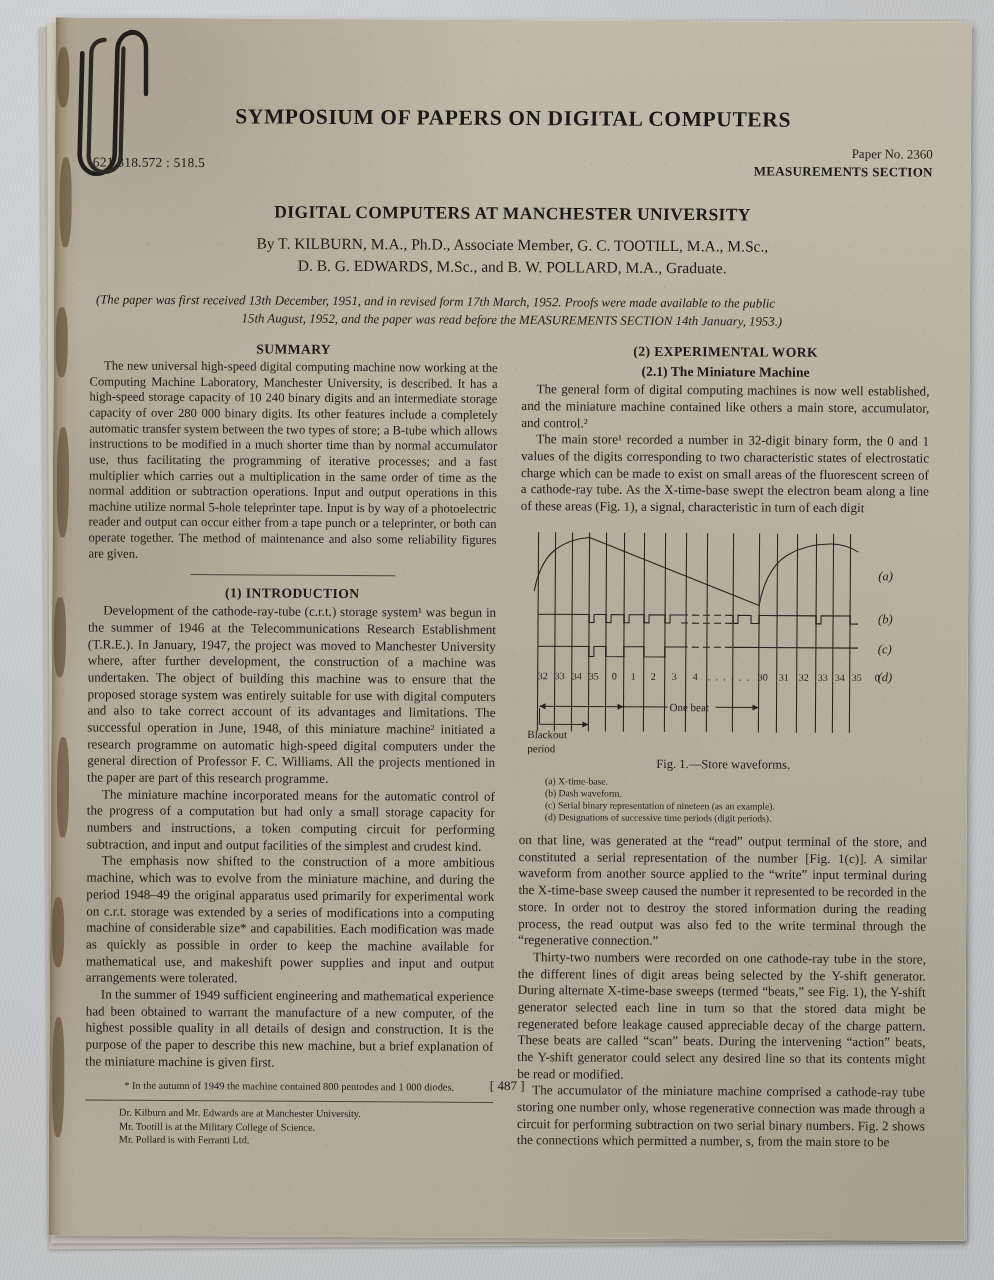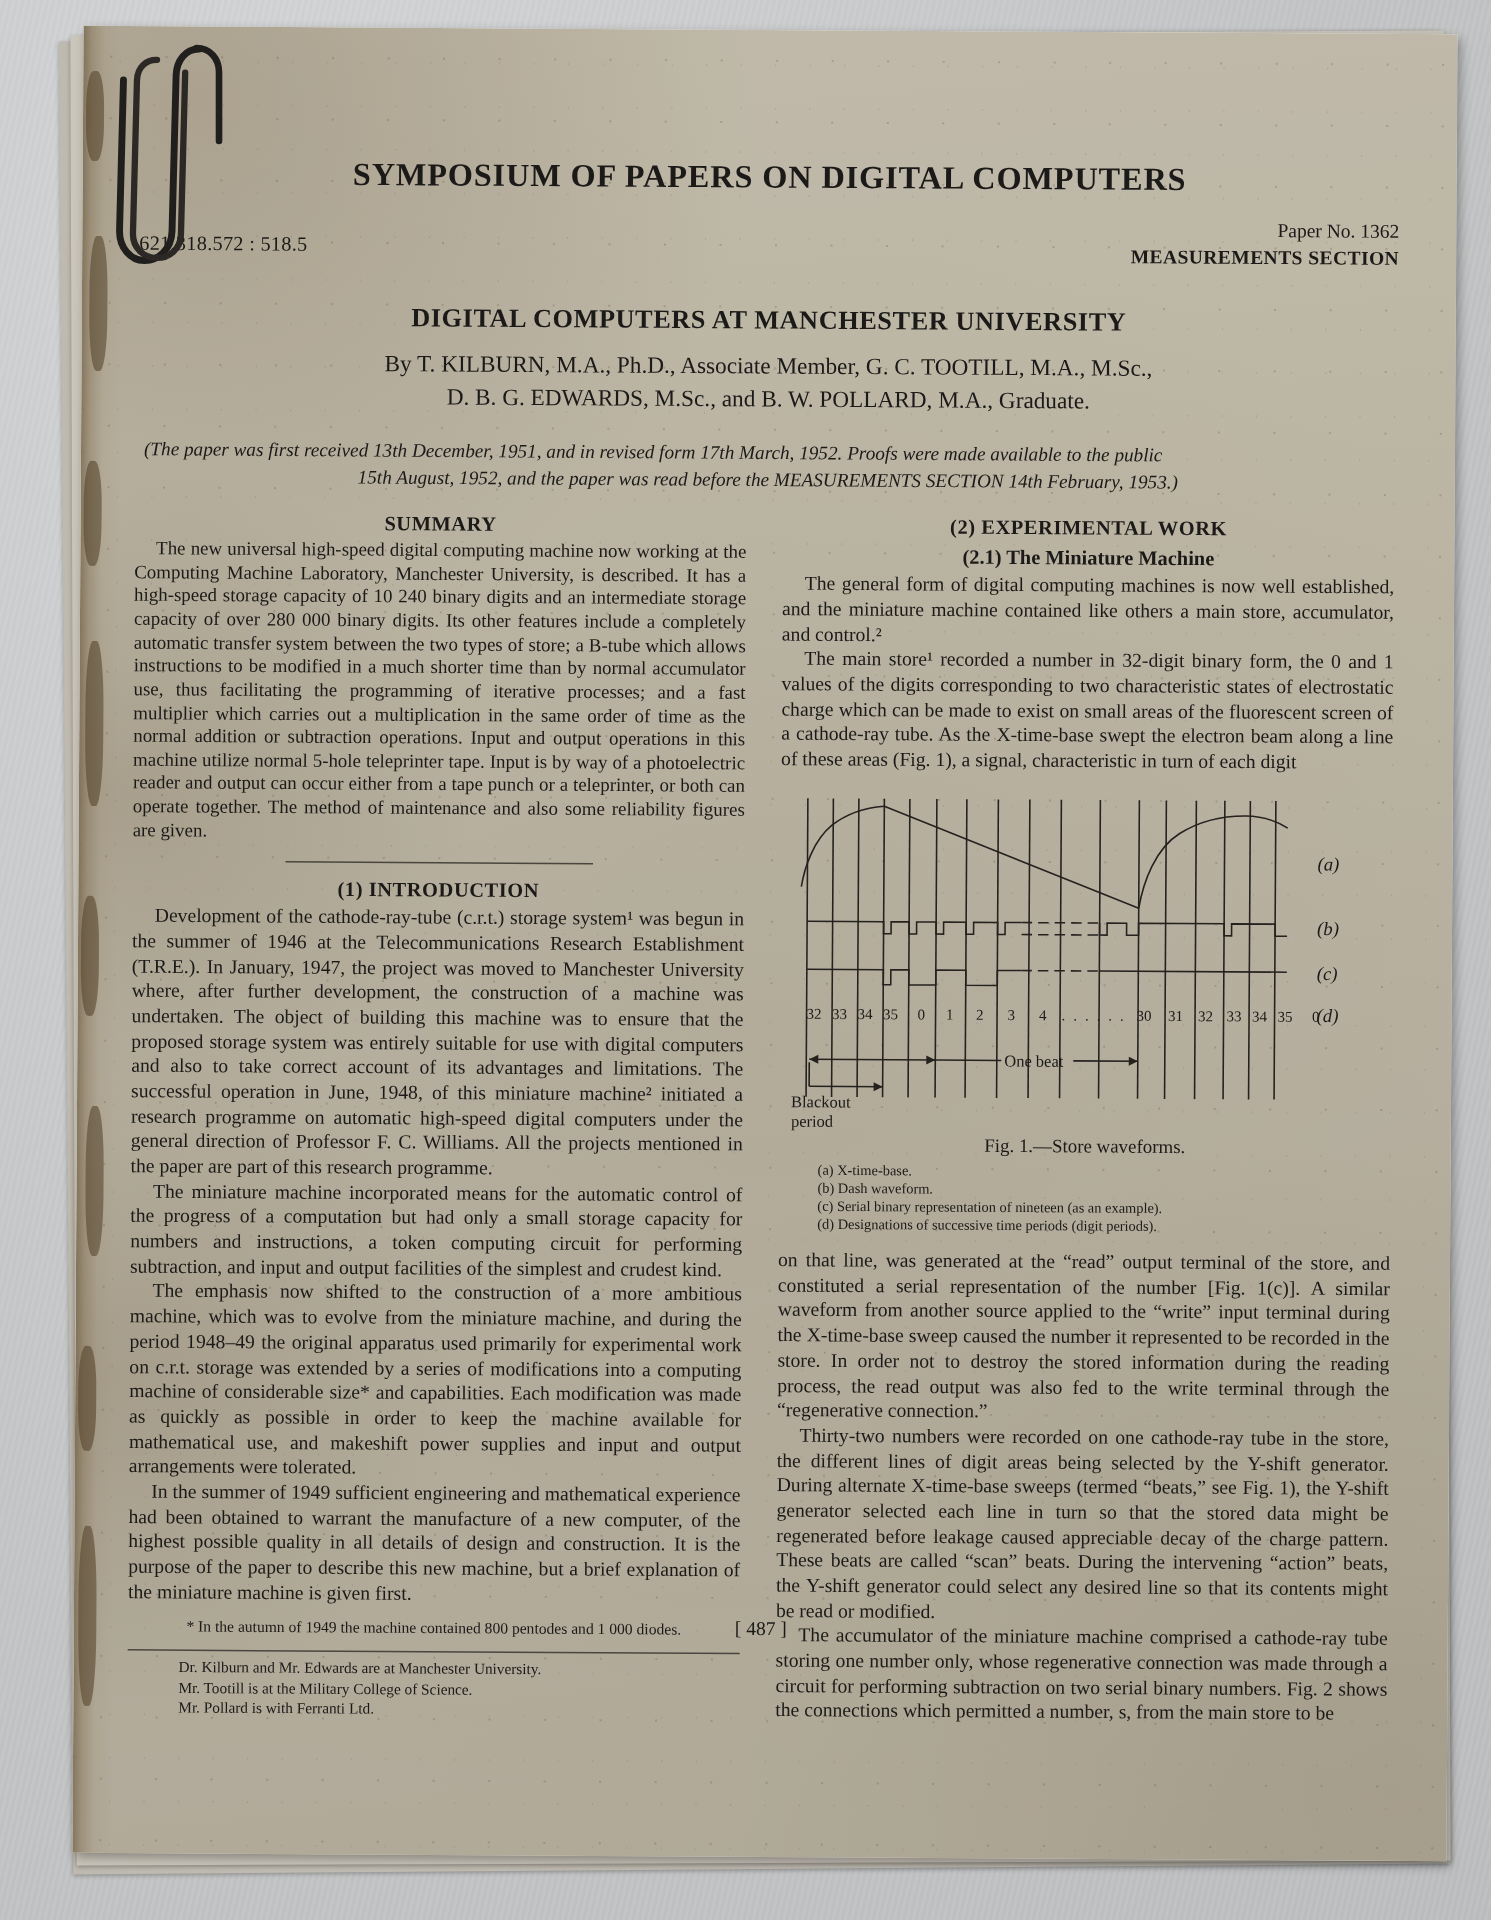--- a/index.html
+++ b/index.html
@@ -140,34 +140,34 @@
     <div class="tear" style="top:1000px;height:120px;left:3px;"></div>
   </div>
 
   <div id="content">
 
     <div class="ttl">SYMPOSIUM OF PAPERS ON DIGITAL COMPUTERS</div>
 
     <div class="hdrrow">
       <div class="udc">621.318.572 : 518.5</div>
       <div class="paperno">
-        <div>Paper No. 1362</div>
+        <div>Paper No. 2360</div>
         <div class="b">MEASUREMENTS SECTION</div>
       </div>
     </div>
 
     <div class="subttl">DIGITAL COMPUTERS AT MANCHESTER UNIVERSITY</div>
     <div class="authors">
       <div>By T. KILBURN, M.A., Ph.D., Associate Member, G. C. TOOTILL, M.A., M.Sc.,</div>
       <div>D. B. G. EDWARDS, M.Sc., and B. W. POLLARD, M.A., Graduate.</div>
     </div>
 
     <div class="received">
       <span>(The paper was first received 13th December, 1951, and in revised form 17th March, 1952. Proofs were made available to the public</span>
-      <span class="center"><span>15th August, 1952, and the paper was read before the </span><span class="sc">MEASUREMENTS SECTION</span><span> 14th February, 1953.)</span></span>
+      <span class="center"><span>15th August, 1952, and the paper was read before the </span><span class="sc">MEASUREMENTS SECTION</span><span> 14th January, 1953.)</span></span>
     </div>
 
     <div class="cols">
 
       <div class="col colL">
         <h2 class="sec">SUMMARY</h2>
         <p class="body summary">The new universal high-speed digital computing machine now working at the Computing Machine Laboratory, Manchester University, is described. It has a high-speed storage capacity of 10 240 binary digits and an intermediate storage capacity of over 280 000 binary digits. Its other features include a completely automatic transfer system between the two types of store; a B-tube which allows instructions to be modified in a much shorter time than by normal accumulator use, thus facilitating the programming of iterative processes; and a fast multiplier which carries out a multiplication in the same order of time as the normal addition or subtraction operations. Input and output operations in this machine utilize normal 5-hole teleprinter tape. Input is by way of a photoelectric reader and output can occur either from a tape punch or a teleprinter, or both can operate together. The method of maintenance and also some reliability figures are given.</p>
 
         <div class="rule"></div>
 

